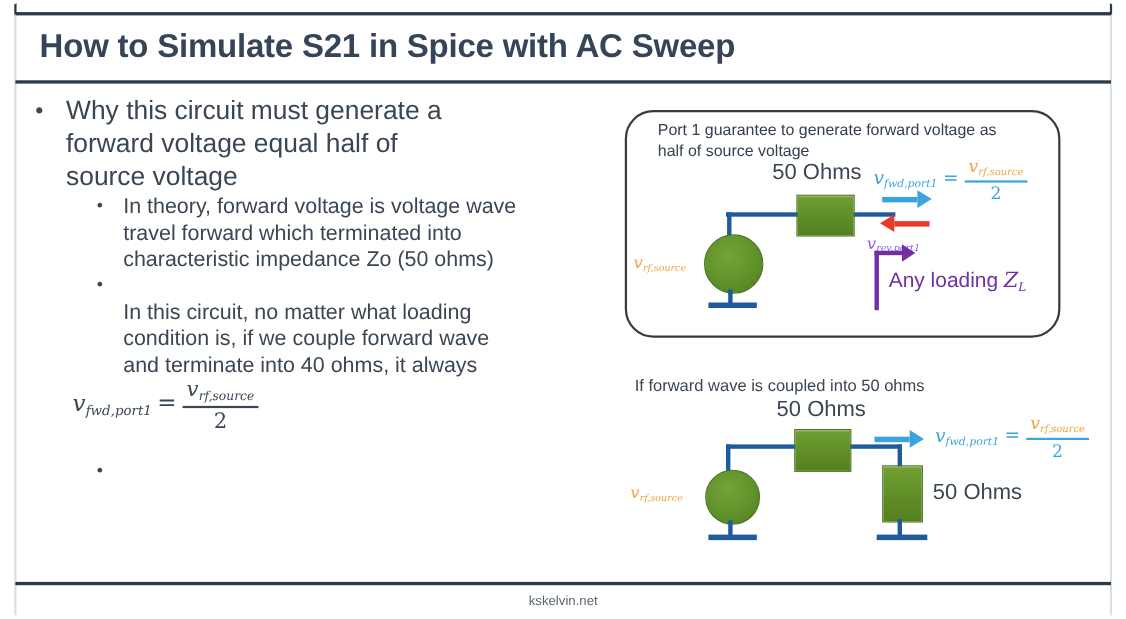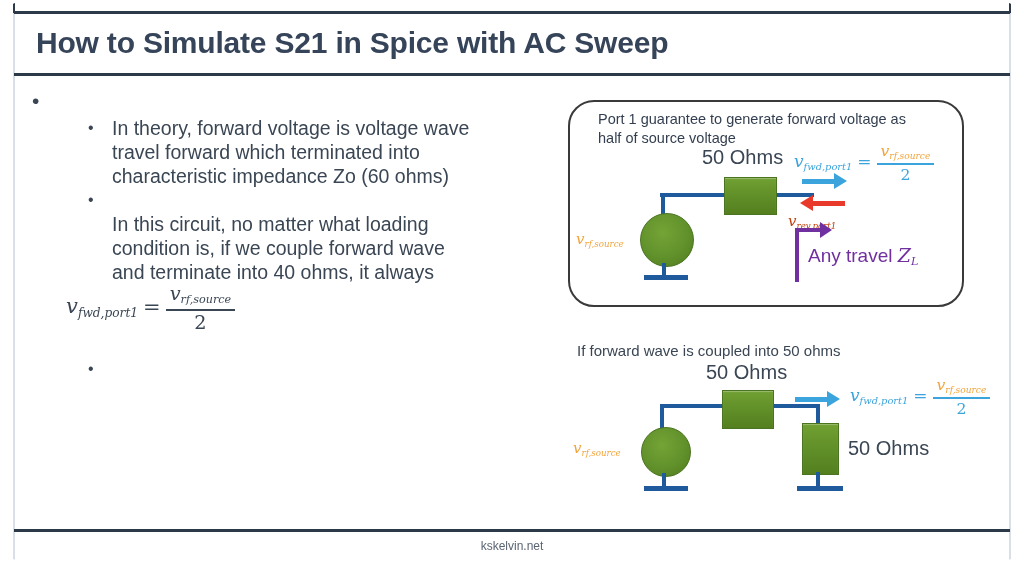--- a/index.html
+++ b/index.html
@@ -89,26 +89,29 @@
   <div class="vseg" style="left:1009px"></div>
   <div class="rule rule-top"></div>
   <div class="rule rule-mid"></div>
   <div class="rule rule-bot"></div>
 
   <h1 class="title">How to Simulate S21 in Spice with AC Sweep</h1>
 
   <div class="leftcol">
     <div class="row l1">
       <span class="dot">•</span>
+      <span class="txt">Why this circuit must generate a
+forward voltage equal half of
+source voltage</span>
     </div>
     <div class="row l2">
       <span class="dot">•</span>
       <span class="txt">In theory, forward voltage is voltage wave
 travel forward which terminated into
-characteristic impedance Zo (60 ohms)</span>
+characteristic impedance Zo (50 ohms)</span>
     </div>
     <div class="row l2">
       <span class="dot">•</span>
       <span class="txt">
         <span>In this circuit, no matter what loading
 condition is, if we couple forward wave
 and terminate into 40 ohms, it always</span>
         <span class="formula-left">
           <span class="math dark">
             <span>v</span><span class="msub">fwd,port1</span><span class="meq">=</span><span class="mfrac">
@@ -150,30 +153,30 @@
 
     <div class="arr arr-blue" style="left:232px;top:71px;">
       <span class="sh"></span>
         <span class="hd"></span>
     </div>
     <div class="arr arr-red" style="left:230px;top:93px;">
       <span class="sh"></span>
         <span class="hd"></span>
     </div>
     <div class="lbl-red" style="left:218px;top:110px;">
-      <span class="math" style="color:#c2410c;"><span>v</span><span class="msub">rev,port1</span></span>
+      <span class="math" style="color:#8b5cf6;"><span>v</span><span class="msub">rev,port1</span></span>
     </div>
 
     <div class="elbow" style="left:225px;top:120px;">
       <span class="v"></span>
         <span class="h"></span>
         <span class="hd"></span>
     </div>
     <div class="anyload" style="left:238px;top:142px;">
-      <span>Any travel</span>
+      <span>Any loading</span>
       <span class="math"><span>Z</span><span class="msub">L</span></span>
     </div>
   </div>
 
   <div class="diag2">
     <div class="diag2-caption">If forward wave is coupled into 50 ohms</div>
 
     <div class="lbl-50" style="left:146px;top:26px;">50 Ohms</div>
 
     <div class="wire" style="left:100px;top:69px;width:160px;height:4px;"></div>

